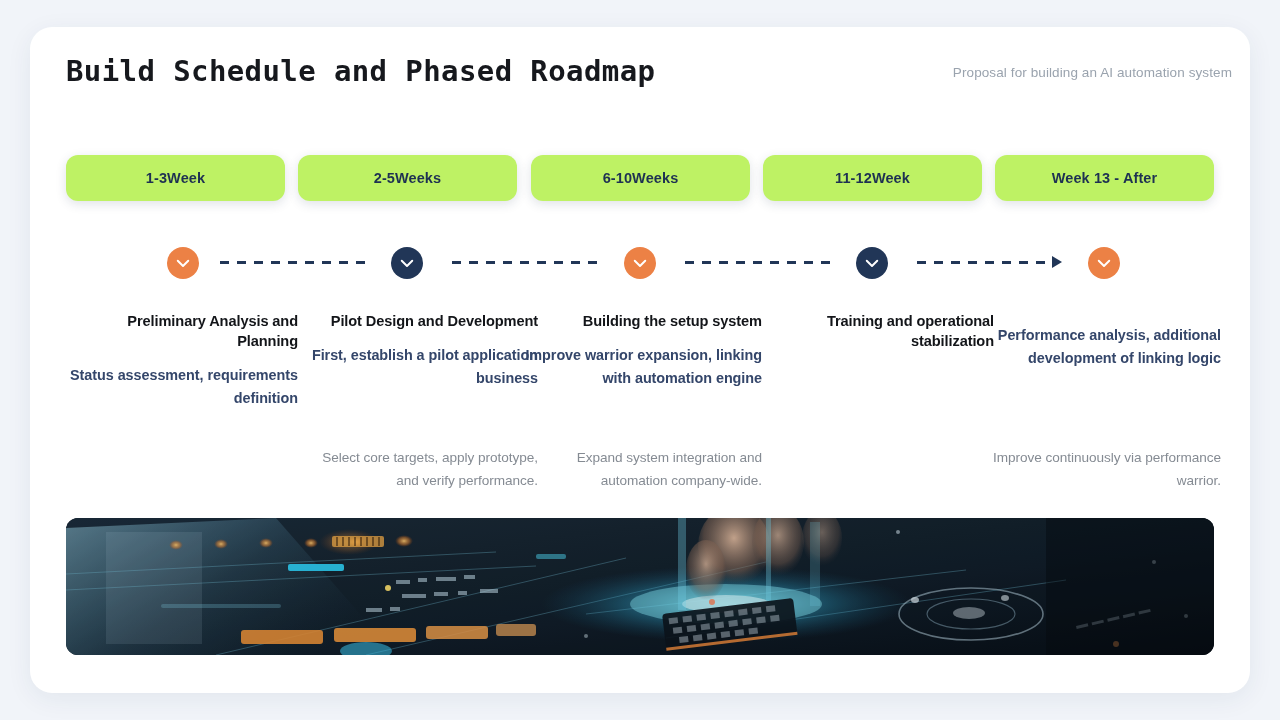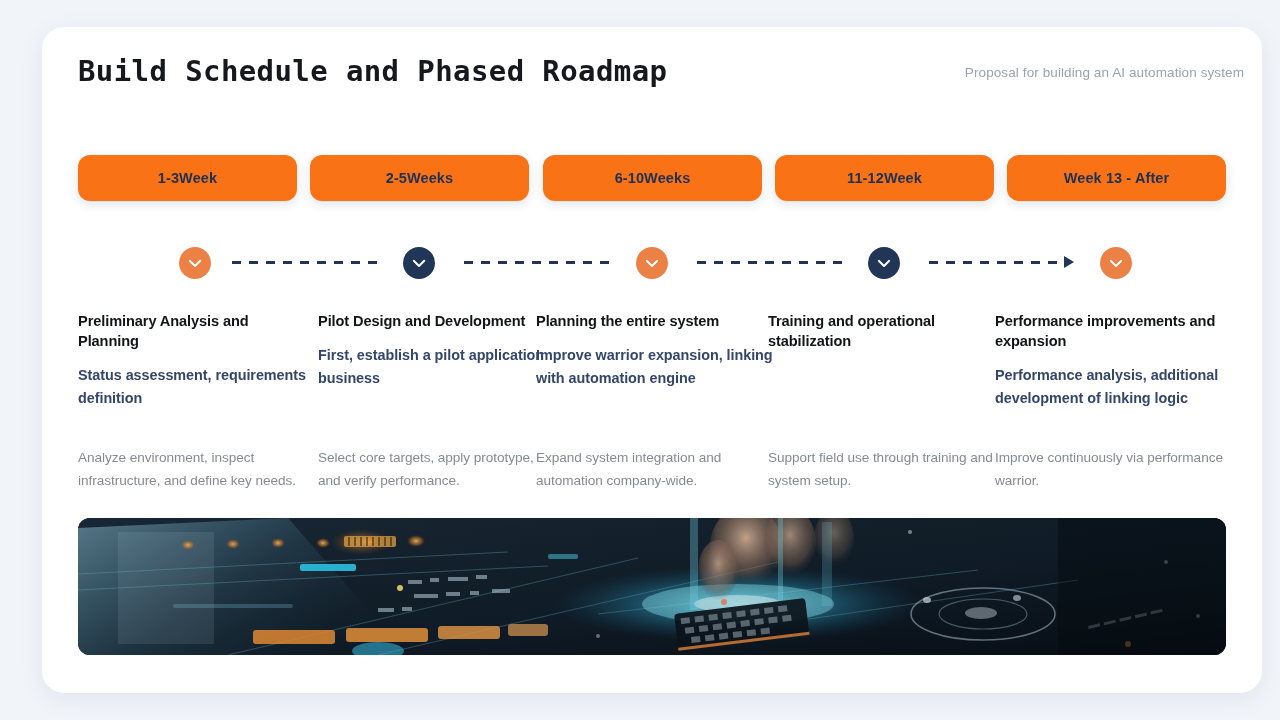--- a/index.html
+++ b/index.html
@@ -11,21 +11,21 @@
   }
 
   body {
     background: #f1f4f9;
     font-family: "Liberation Sans", sans-serif;
     -webkit-font-smoothing: antialiased;
   }
 
   .slide {
     position: absolute;
-    left: 42px;
+    left: 30px;
     top: 27px;
     width: 1220px;
     height: 666px;
     background: #ffffff;
     border-radius: 22px;
     box-shadow: 0 6px 26px rgba(32, 52, 84, 0.07);
     overflow: hidden;
   }
 
   
@@ -73,21 +73,21 @@
     left: 0;
     top: 0;
     width: 100%;
     height: 60px;
   }
 
   .week-chip {
     position: absolute;
     top: 0;
     height: 46px;
-    background: #f97316;
+    background: #bef264;
     border-radius: 12px;
     box-shadow: 0 3px 11px rgba(30, 48, 80, 0.14);
     display: flex;
     align-items: center;
     justify-content: center;
     font-size: 14.5px;
     font-weight: 600;
     color: #1e3152;
     letter-spacing: 0.1px;
     white-space: nowrap;
@@ -139,21 +139,21 @@
     position: absolute;
     left: 0;
     top: 156px;
     width: 100%;
     height: 230px;
   }
 
   .col {
     position: absolute;
     top: 0;
-    text-align: left;
+    text-align: right;
   }
 
   .col-title {
     font-size: 14.6px;
     font-weight: 700;
     color: #131519;
     line-height: 20px;
     letter-spacing: -0.1px;
   }
 
@@ -258,42 +258,39 @@
         </span>
       </div>
 
     </div>
 
     <div class="columns">
 
       <div class="col" style="left:36px; width:232px;">
         <div class="col-title">Preliminary Analysis and Planning</div>
         <div class="col-sub">Status assessment, requirements definition</div>
-        <div class="col-body">Analyze environment, inspect infrastructure, and define key needs.</div>
       </div>
 
       <div class="col" style="left:276px; width:232px;">
         <div class="col-title">Pilot Design and Development</div>
         <div class="col-sub">First, establish a pilot application business</div>
         <div class="col-body">Select core targets, apply prototype, and verify performance.</div>
       </div>
 
       <div class="col" style="left:494px; width:238px;">
-        <div class="col-title">Planning the entire system</div>
+        <div class="col-title">Building the setup system</div>
         <div class="col-sub">Improve warrior expansion, linking with automation engine</div>
         <div class="col-body">Expand system integration and automation company-wide.</div>
       </div>
 
       <div class="col" style="left:726px; width:238px;">
         <div class="col-title">Training and operational stabilization</div>
-        <div class="col-body">Support field use through training and system setup.</div>
       </div>
 
       <div class="col" style="left:953px; width:238px;">
-        <div class="col-title">Performance improvements and expansion</div>
         <div class="col-sub">Performance analysis, additional development of linking logic</div>
         <div class="col-body">Improve continuously via performance warrior.</div>
       </div>
 
     </div>
   </div>
 
   <div class="hero">
     <svg viewBox="0 0 1148 137" preserveAspectRatio="none">
       <defs>

